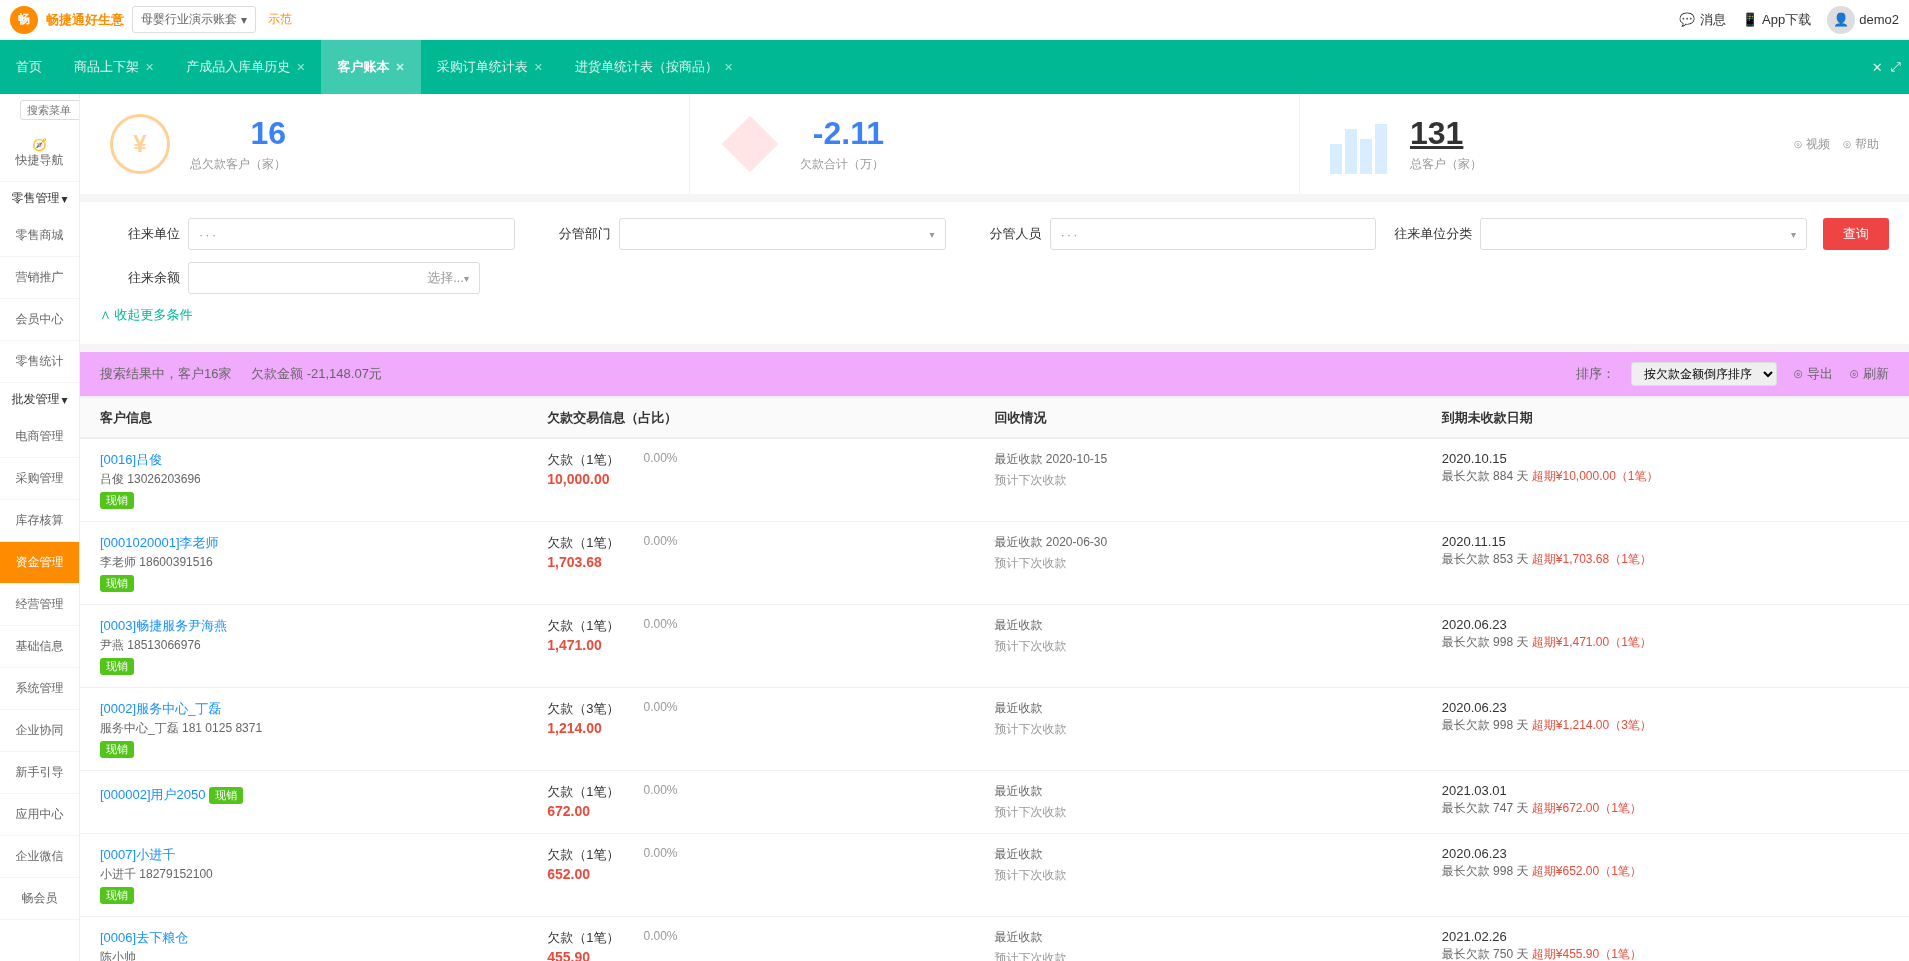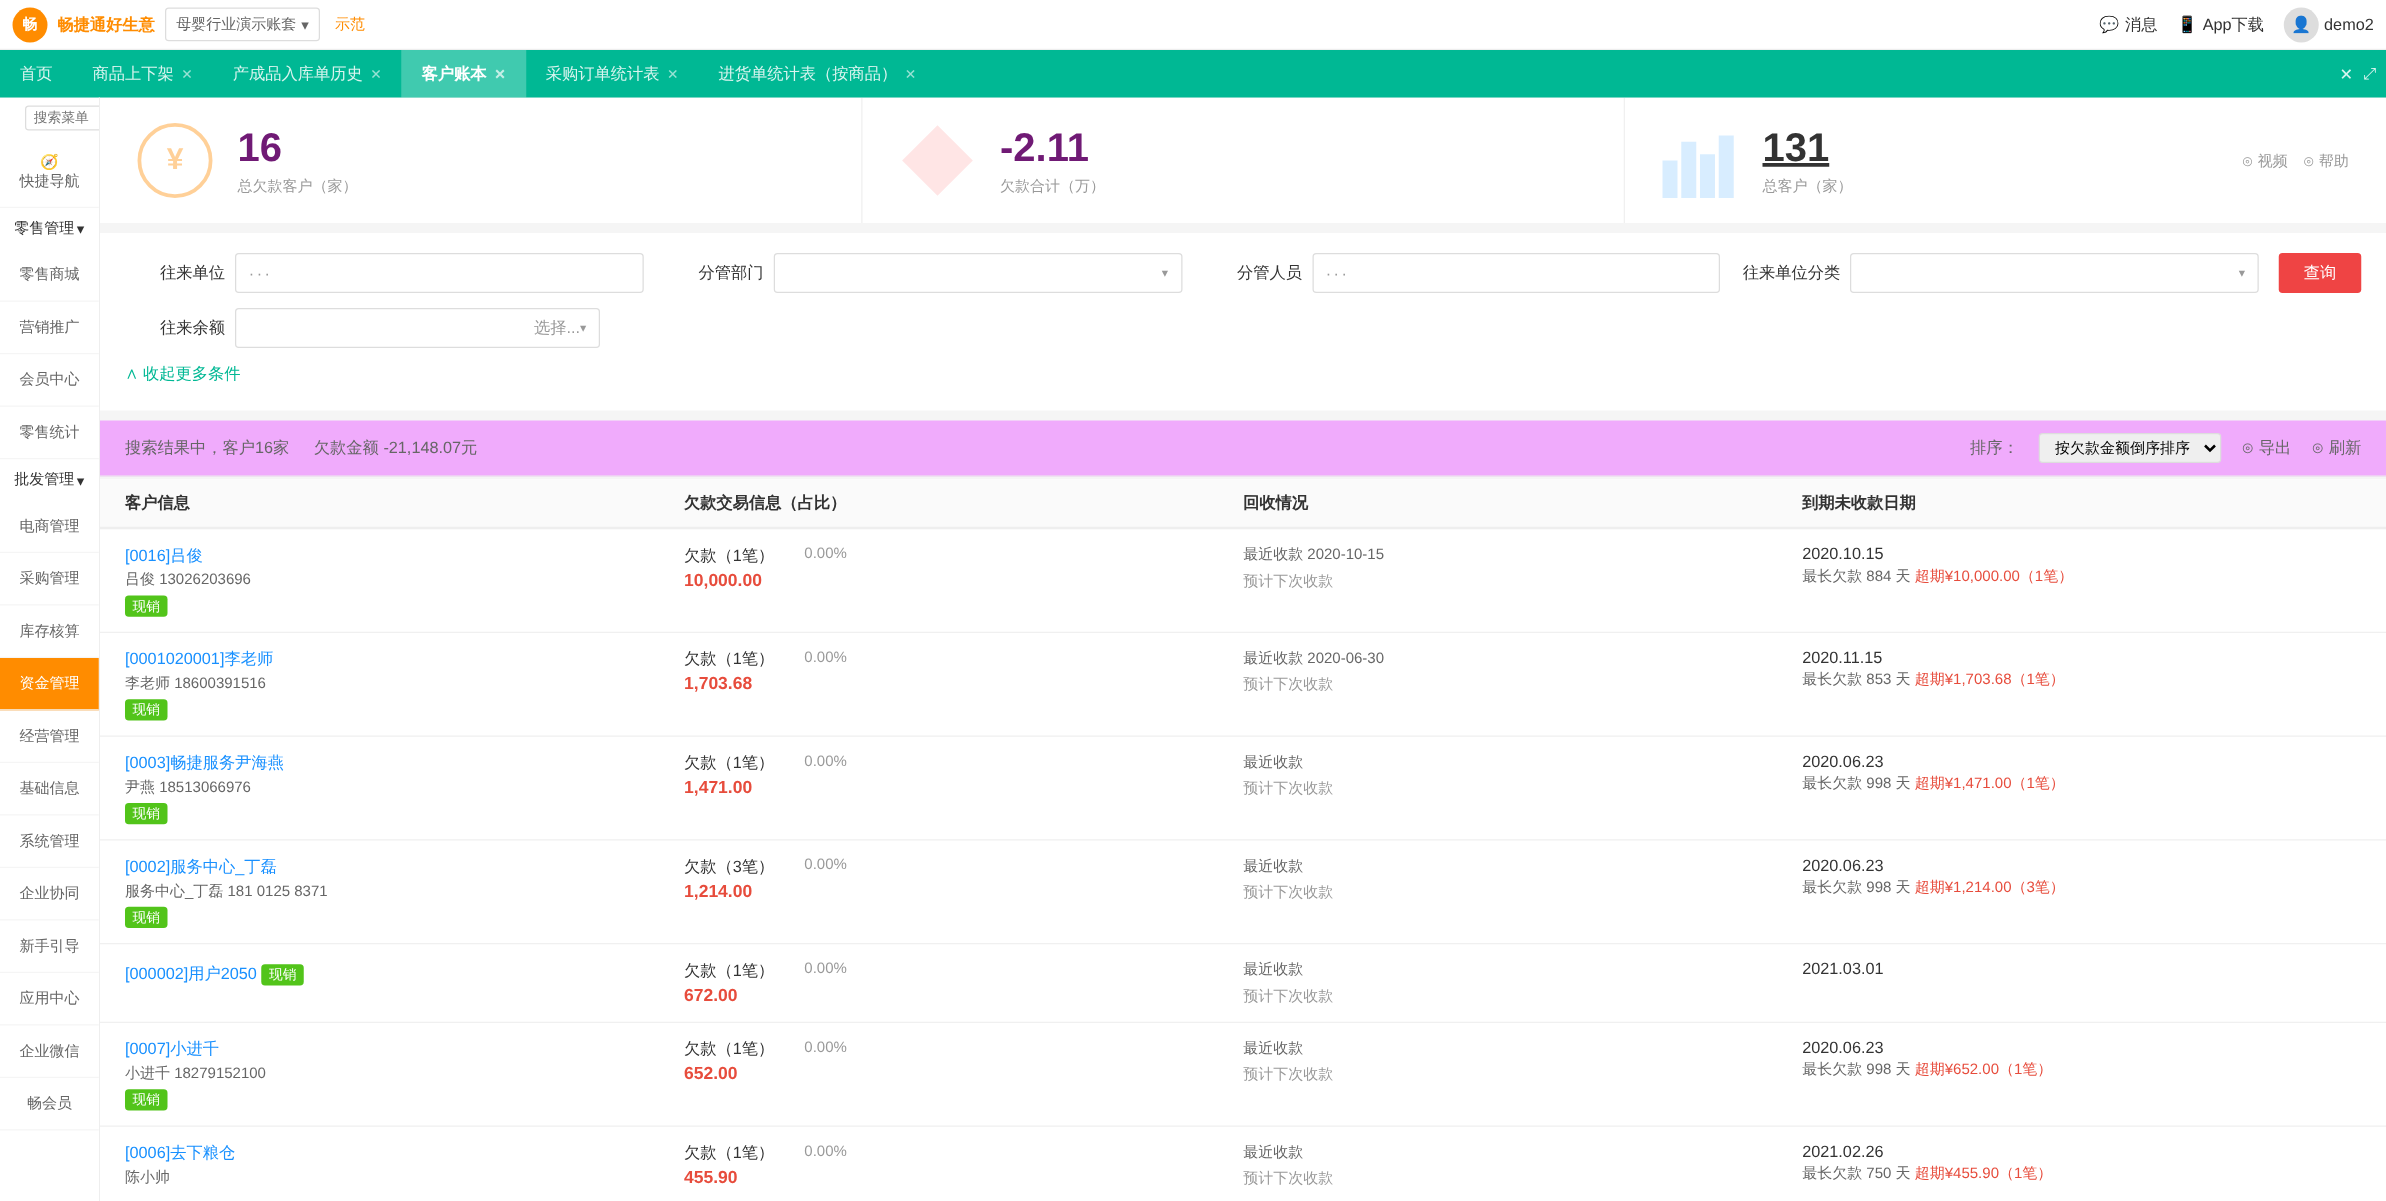--- a/index.html
+++ b/index.html
@@ -8,21 +8,21 @@
     
     .top-bar { display: flex; align-items: center; background: #fff; height: 40px; border-bottom: 1px solid #eee; padding: 0 10px; justify-content: space-between; }
     .logo-area { display: flex; align-items: center; gap: 8px; }
     .logo-icon { width: 28px; height: 28px; background: #ff8c00; border-radius: 50%; display: flex; align-items: center; justify-content: center; color: white; font-size: 12px; font-weight: bold; }
     .logo-text { color: #ff8c00; font-size: 13px; font-weight: bold; }
     .store-select { font-size: 12px; color: #666; cursor: pointer; padding: 4px 8px; border: 1px solid #ddd; border-radius: 3px; display: flex; align-items: center; gap: 4px; }
     .top-right { display: flex; align-items: center; gap: 16px; }
     .top-right-item { display: flex; align-items: center; gap: 4px; font-size: 13px; color: #333; cursor: pointer; }
 
     
-    .nav-tabs { display: flex; background: #00b894; height: 38px; align-items: stretch; }
+    .nav-tabs { display: flex; background: #00b894; height: 54px; align-items: stretch; }
     .nav-tab { display: flex; align-items: center; padding: 0 16px; color: rgba(255,255,255,0.85); font-size: 13px; cursor: pointer; gap: 6px; position: relative; white-space: nowrap; }
     .nav-tab.active { background: rgba(255,255,255,0.25); color: #fff; font-weight: bold; }
     .nav-tab .close-x { font-size: 11px; opacity: 0.7; }
     .nav-tab-home { padding: 0 16px; }
     .nav-tabs-right { margin-left: auto; display: flex; align-items: center; padding: 0 8px; gap: 8px; color: rgba(255,255,255,0.85); }
 
     
     .main-layout { display: flex; height: calc(100vh - 78px); }
     
     
@@ -35,21 +35,21 @@
 
     
     .content { flex: 1; overflow-y: auto; background: #f5f5f5; }
 
     
     .stats-row { display: flex; background: #fff; margin-bottom: 8px; }
     .stat-card { flex: 1; display: flex; align-items: center; padding: 20px 30px; border-right: 1px solid #f0f0f0; }
     .stat-card:last-child { border-right: none; }
     .stat-icon-yuan { width: 60px; height: 60px; border: 3px solid #ff8c00; border-radius: 50%; display: flex; align-items: center; justify-content: center; color: #ff8c00; font-size: 24px; font-weight: bold; opacity: 0.4; margin-right: 20px; }
     .stat-value { font-size: 32px; font-weight: bold; }
-    .stat-value.red { color: #701a75; }
+    .stat-value.red { color: #3b82f6; text-align: right; }
     .stat-value.dark { color: #333; text-decoration: underline; }
     .stat-label { font-size: 12px; color: #999; margin-top: 4px; }
     .stat-text { display: flex; flex-direction: column; }
     .stat-card-actions { margin-left: auto; display: flex; gap: 12px; align-items: flex-start; font-size: 12px; color: #666; }
 
     
     .filter-area { background: #fff; padding: 16px 20px; margin-bottom: 8px; }
     .filter-row { display: flex; align-items: center; gap: 16px; margin-bottom: 12px; flex-wrap: wrap; }
     .filter-item { display: flex; align-items: center; gap: 8px; flex: 1; min-width: 200px; }
     .filter-label { font-size: 13px; color: #333; white-space: nowrap; width: 80px; text-align: right; }
@@ -432,20 +432,24 @@
             <div class="debt-amount">672.00</div>
           </div>
           <div class="debt-ratio">0.00%</div>
         </div>
         <div>
           <div class="last-pay">最近收款</div>
           <div class="next-pay">预计下次收款</div>
         </div>
         <div>
           <div class="due-date">2021.03.01</div>
+          <div class="overdue-days">
+            <span>最长欠款 747 天</span>
+            <a class="overdue-text">超期¥672.00（1笔）</a>
+          </div>
         </div>
       </div>
 
       <div class="table-row">
         <div>
           <a class="customer-name">[0007]小进千</a>
           <div class="customer-phone">小进千 18279152100</div>
           <span class="tag-green">现销</span>
         </div>
         <div class="debt-cell">

